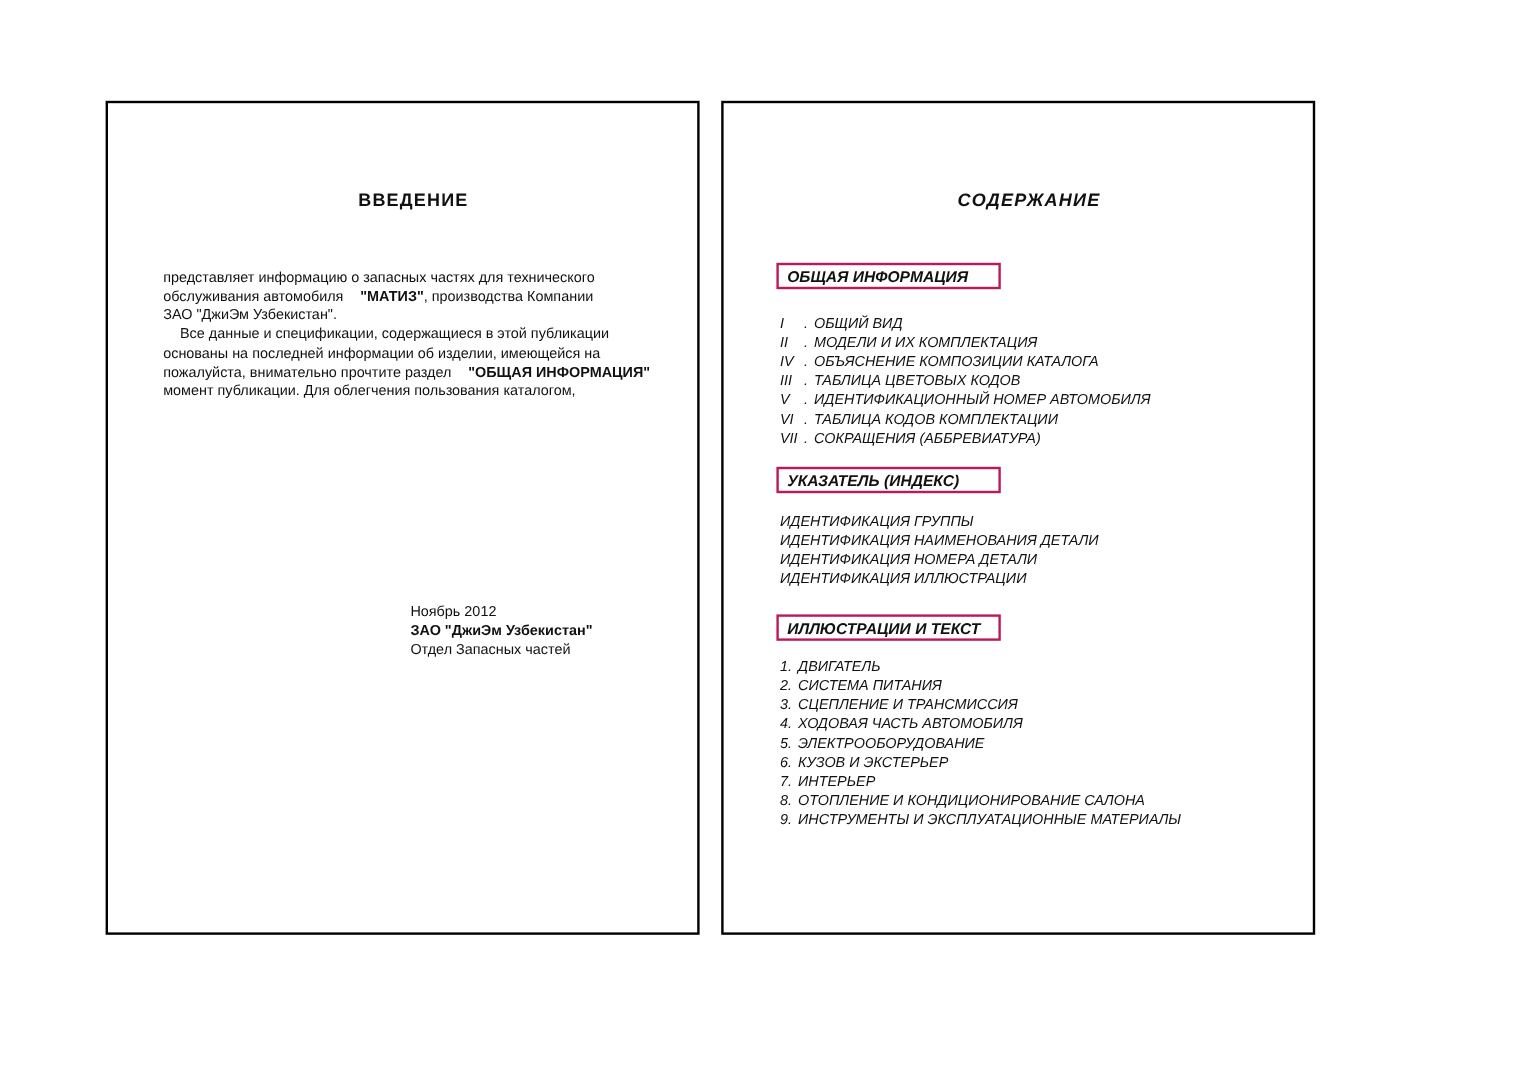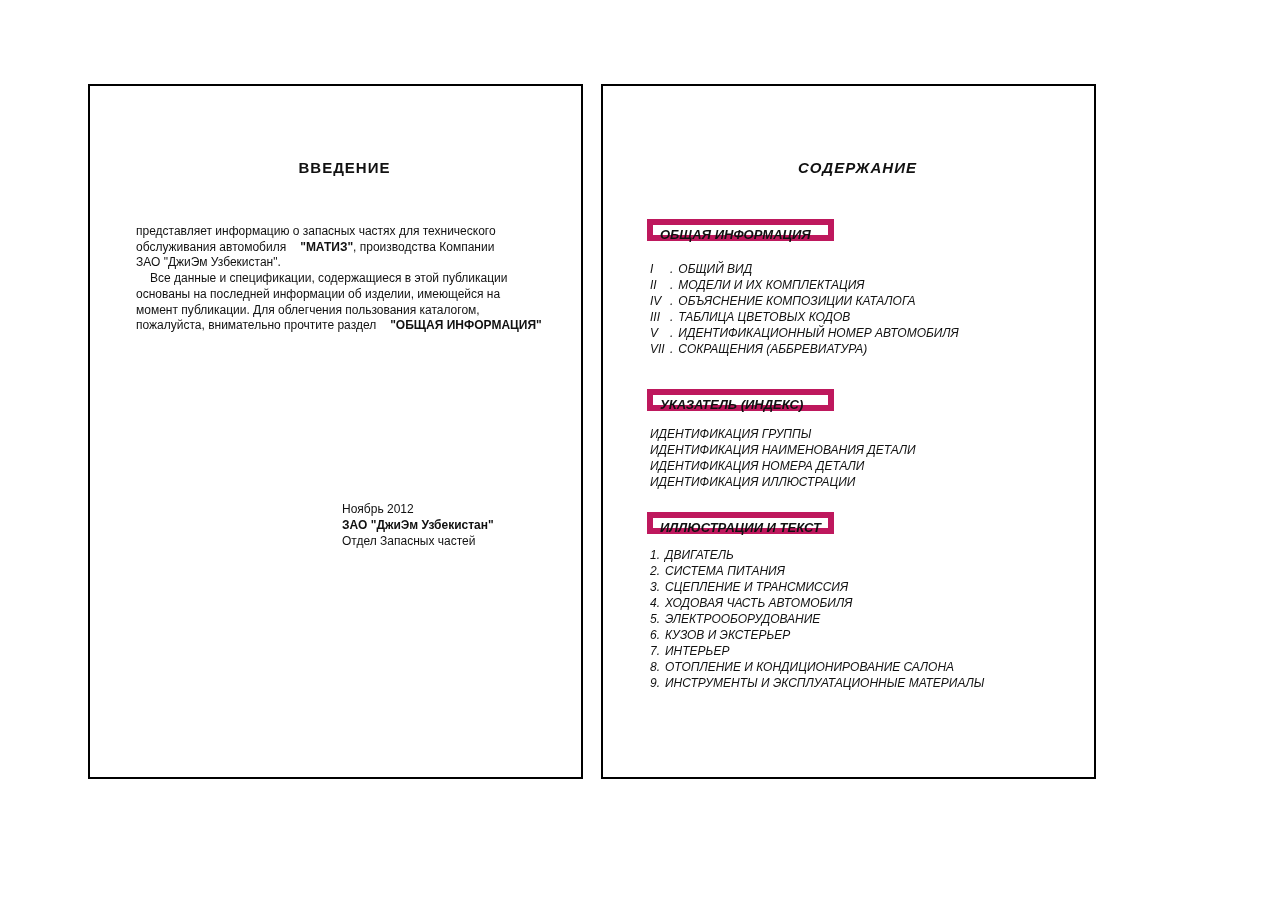--- a/index.html
+++ b/index.html
@@ -52,21 +52,21 @@
     font-size: 12px;
   }
   .pub-block .line { line-height: 16px; white-space: nowrap; }
 
   
   .section-box {
     position: absolute;
     left: 44px;
     width: 187px;
     height: 22px;
-    border: 6px solid #be185d;
+    border: 2px solid #be185d;
     font-size: 13px;
     font-weight: bold;
     line-height: 20px;
     padding-left: 7px;
     white-space: nowrap;
   }
   .box-1 { top: 133px; }
   .box-2 { top: 303px; }
   .box-3 { top: 426px; }
 
@@ -92,22 +92,22 @@
 
   <div class="page page-left">
     <h1 class="page-title">ВВЕДЕНИЕ</h1>
 
     <div class="intro-text">
       <div class="line">представляет информацию о запасных частях для технического</div>
       <div class="line"><span>обслуживания автомобиля</span><span class="bold gap">"МАТИЗ"</span><span>, производства Компании</span></div>
       <div class="line">ЗАО "ДжиЭм Узбекистан".</div>
       <div class="line indent">Все данные и спецификации, содержащиеся в этой публикации</div>
       <div class="line">основаны на последней информации об изделии, имеющейся на</div>
+      <div class="line"><span>пожалуйста, внимательно прочтите раздел</span><span class="bold gap">"ОБЩАЯ ИНФОРМАЦИЯ"</span></div>
       <div class="line">момент публикации. Для облегчения пользования каталогом,</div>
-      <div class="line"><span>пожалуйста, внимательно прочтите раздел</span><span class="bold gap">"ОБЩАЯ ИНФОРМАЦИЯ"</span></div>
     </div>
 
     <div class="pub-block">
       <div class="line">Ноябрь 2012</div>
       <div class="line bold">ЗАО "ДжиЭм Узбекистан"</div>
       <div class="line">Отдел Запасных частей</div>
     </div>
   </div>
 
   <div class="page page-right">
@@ -121,20 +121,21 @@
         <li class="toc-item"><span class="num">I</span><span class="dot">.</span><span class="label">ОБЩИЙ ВИД</span></li>
 
         <li class="toc-item"><span class="num">II</span><span class="dot">.</span><span class="label">МОДЕЛИ И ИХ КОМПЛЕКТАЦИЯ</span></li>
 
         <li class="toc-item"><span class="num">IV</span><span class="dot">.</span><span class="label">ОБЪЯСНЕНИЕ КОМПОЗИЦИИ КАТАЛОГА</span></li>
 
         <li class="toc-item"><span class="num">III</span><span class="dot">.</span><span class="label">ТАБЛИЦА ЦВЕТОВЫХ КОДОВ</span></li>
 
         <li class="toc-item"><span class="num">V</span><span class="dot">.</span><span class="label">ИДЕНТИФИКАЦИОННЫЙ НОМЕР АВТОМОБИЛЯ</span></li>
 
+        <li class="toc-item"><span class="num">VI</span><span class="dot">.</span><span class="label">ТАБЛИЦА КОДОВ КОМПЛЕКТАЦИИ</span></li>
 
         <li class="toc-item"><span class="num">VII</span><span class="dot">.</span><span class="label">СОКРАЩЕНИЯ (АББРЕВИАТУРА)</span></li>
       </ul>
 
     <div class="section-box box-2">
       <span>УКАЗАТЕЛЬ (ИНДЕКС)</span>
     </div>
     <ul class="toc-list plain list-2">
 
         <li class="toc-item"><span class="num"></span><span class="dot"></span><span class="label">ИДЕНТИФИКАЦИЯ ГРУППЫ</span></li>

